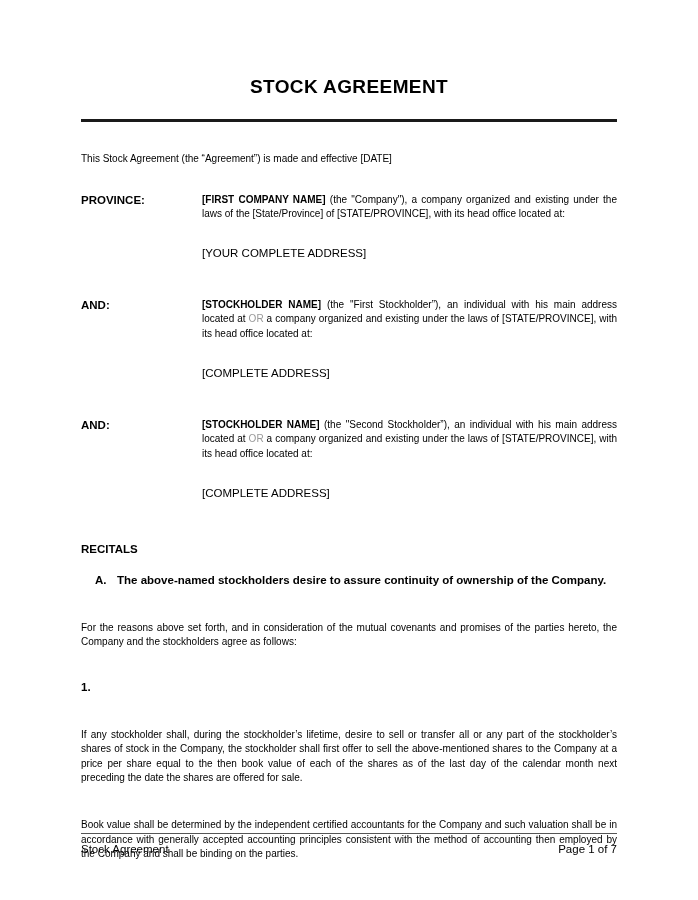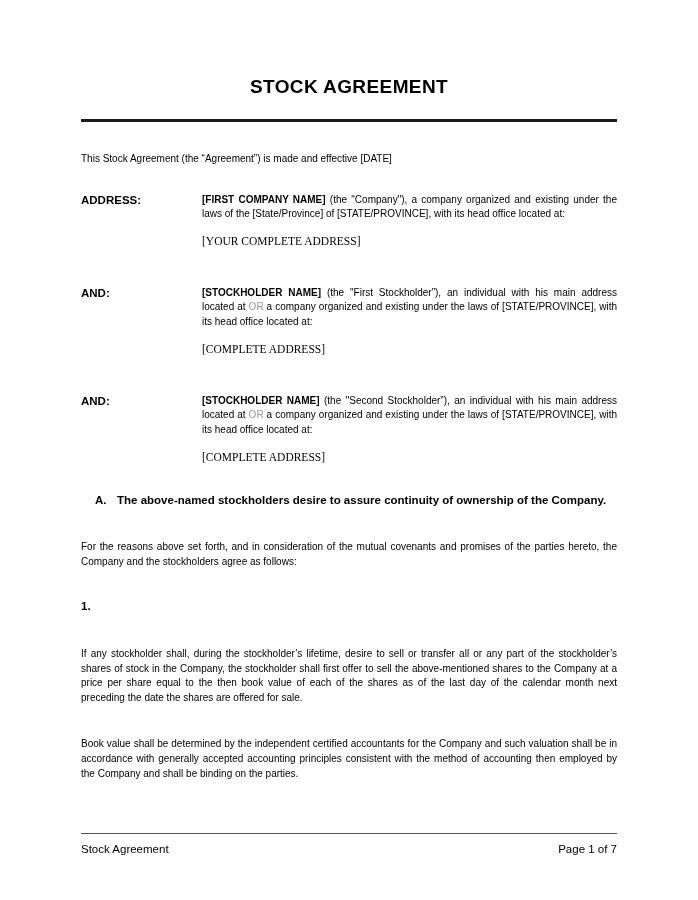--- a/index.html
+++ b/index.html
@@ -68,22 +68,21 @@
     flex: 0 0 121px;
     font-size: 11.5px;
     line-height: 14.6px;
     font-weight: bold;
   }
   .party-body {
     flex: 1 1 auto;
     min-width: 0;
   }
   .party-body .para + .addr {
-    margin-top: 12px;
-    font-family: Liberation Serif, serif;
+    margin-top: 24px;
   }
   .addr {
     font-size: 11.5px;
     line-height: 14.6px;
     text-align: left;
   }
   .bold { font-weight: bold; }
   .or-token { color: #999999; }
 
   
@@ -155,21 +154,21 @@
 <div class="page">
 
   <div class="content">
 
     <h1 class="doc-title">STOCK AGREEMENT</h1>
     <div class="title-rule"></div>
 
     <p class="para intro">This Stock Agreement (the “Agreement”) is made and effective [DATE]</p>
 
     <div class="party-block">
-      <div class="party-label">ADDRESS:</div>
+      <div class="party-label">PROVINCE:</div>
       <div class="party-body">
         <p class="para"><span class="bold">[FIRST COMPANY NAME]</span><span> (the "Company"), a company organized and existing under the laws of the [State/Province] of [STATE/PROVINCE], with its head office located at:</span><span class="or-token"></span><span></span></p>
         <p class="addr">[YOUR COMPLETE ADDRESS]</p>
       </div>
     </div>
 
     <div class="party-block">
       <div class="party-label">AND:</div>
       <div class="party-body">
         <p class="para"><span class="bold">[STOCKHOLDER NAME]</span><span> (the "First Stockholder”), an individual with his main address located at </span><span class="or-token">OR</span><span> a company organized and existing under the laws of [STATE/PROVINCE], with its head office located at:</span></p>
@@ -178,20 +177,21 @@
     </div>
 
     <div class="party-block">
       <div class="party-label">AND:</div>
       <div class="party-body">
         <p class="para"><span class="bold">[STOCKHOLDER NAME]</span><span> (the "Second Stockholder”), an individual with his main address located at </span><span class="or-token">OR</span><span> a company organized and existing under the laws of [STATE/PROVINCE], with its head office located at:</span></p>
         <p class="addr">[COMPLETE ADDRESS]</p>
       </div>
     </div>
 
+    <h2 class="section-heading recitals-heading">RECITALS</h2>
 
     <p class="recital recital-first"><span class="marker">A.</span><span>The above-named stockholders desire to assure continuity of ownership of the Company.</span></p>
 
 
     <p class="para body-para">For the reasons above set forth, and in consideration of the mutual covenants and promises of the parties hereto, the Company and the stockholders agree as follows:</p>
 
     <div class="numbered-heading">
       <span class="num">1.</span>
     </div>
 

